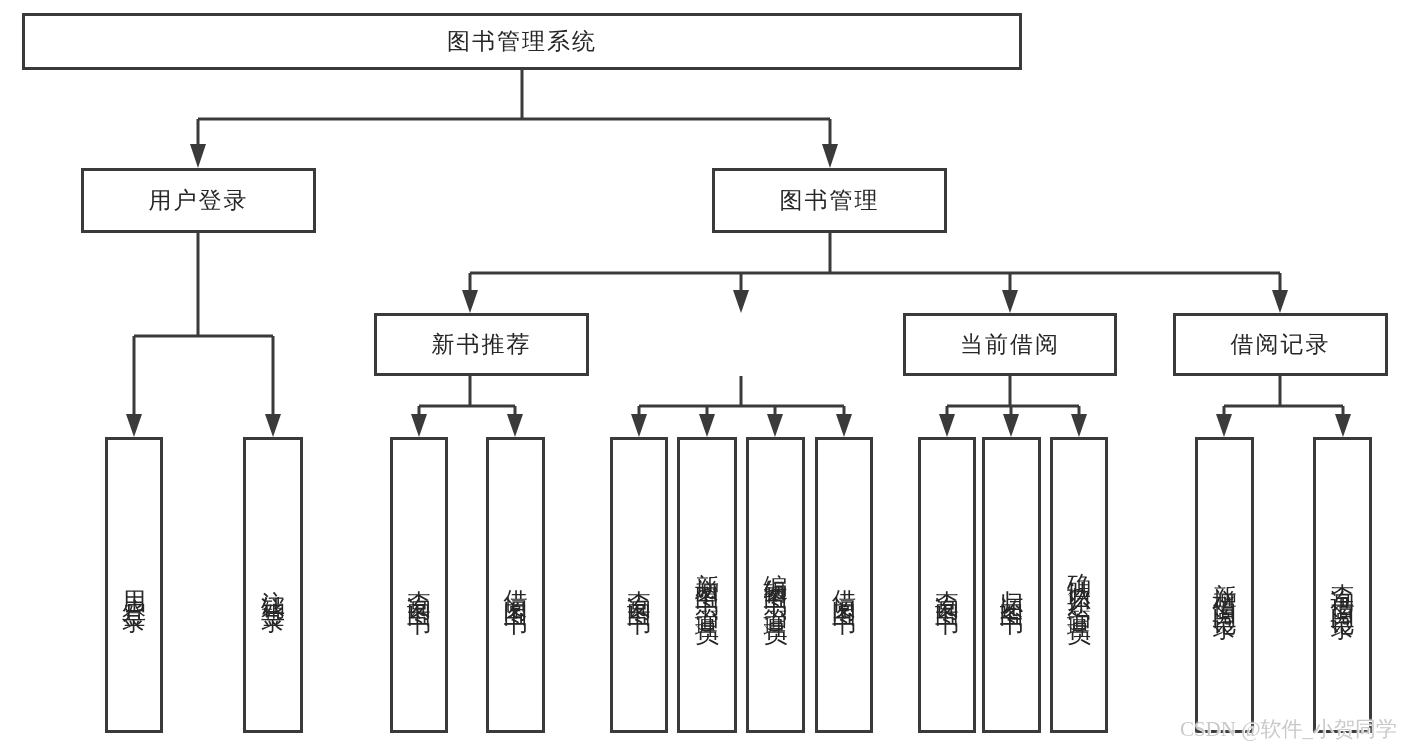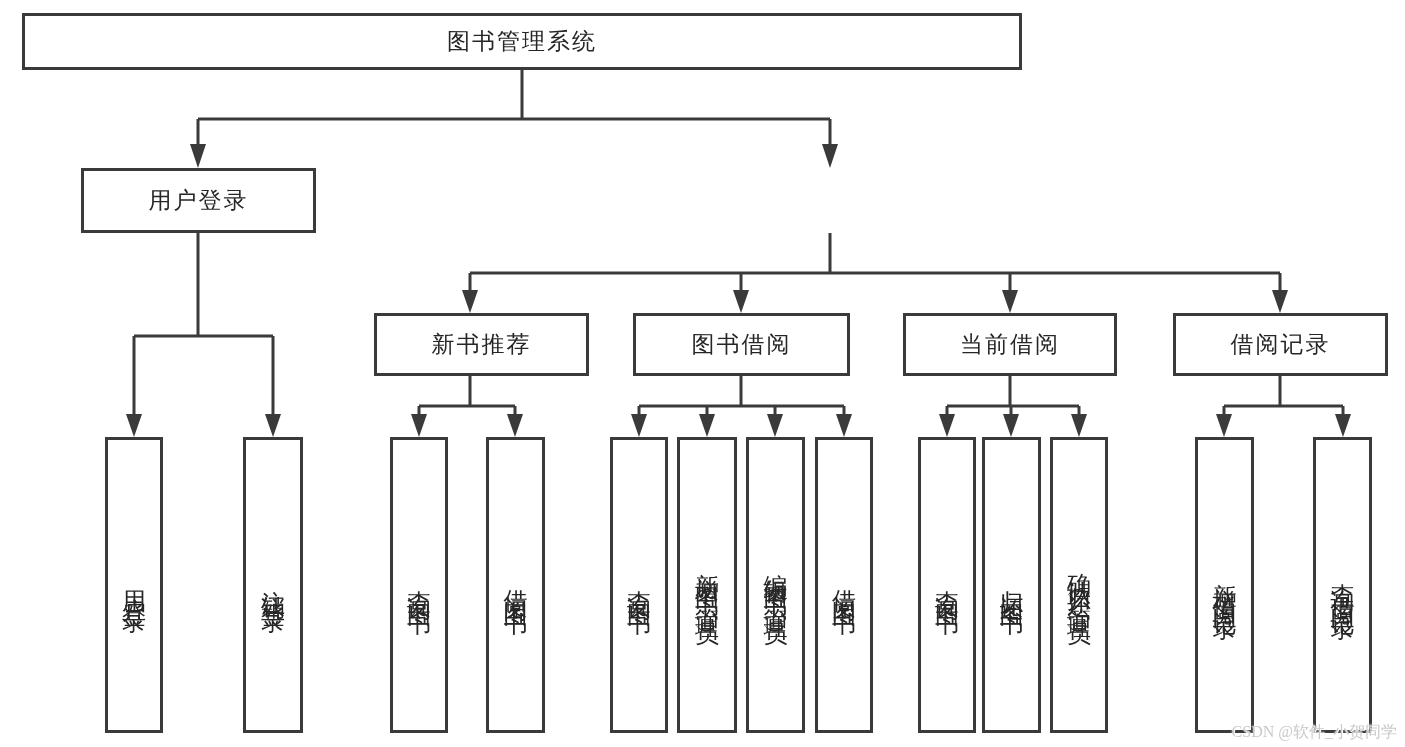--- a/index.html
+++ b/index.html
@@ -34,21 +34,21 @@
     font-size:24px;
     letter-spacing:7px;
     line-height:1;
     color:#262626;
   }
   #watermark{
     position:absolute;
     right:8px;
     bottom:4px;
     z-index:3;
-    font-size:16px;
+    font-size:21px;
     color:#c9c9c9;
     text-shadow:0 0 2px #ffffff,1px 1px 0 #ffffff;
     white-space:nowrap;
   }
 </style>
 </head>
 <body>
 
 <div id="canvas">
 
@@ -92,26 +92,26 @@
     </g>
   </svg>
 
   <div class="box h" style="left:22px;top:13px;width:1000px;height:57px">
     <span>图书管理系统</span>
   </div>
 
   <div class="box h" style="left:81px;top:168px;width:235px;height:65px">
     <span>用户登录</span>
   </div>
+  <div class="box h" style="left:712px;top:168px;width:235px;height:65px">
+    <span>图书管理</span>
+  </div>
 
   <div class="box h" style="left:374px;top:313px;width:215px;height:63px">
     <span>新书推荐</span>
-  </div>
-  <div class="box h" style="left:633px;top:313px;width:217px;height:63px">
-    <span>图书借阅</span>
   </div>
   <div class="box h" style="left:1173px;top:313px;width:215px;height:63px">
     <span>借阅记录</span>
   </div>
   <div class="box h" style="left:903px;top:313px;width:214px;height:63px">
     <span>当前借阅</span>
   </div>
 
   <div class="box v" style="left:105px;top:437px;width:58px;height:296px">
     <span>用户登录</span>

